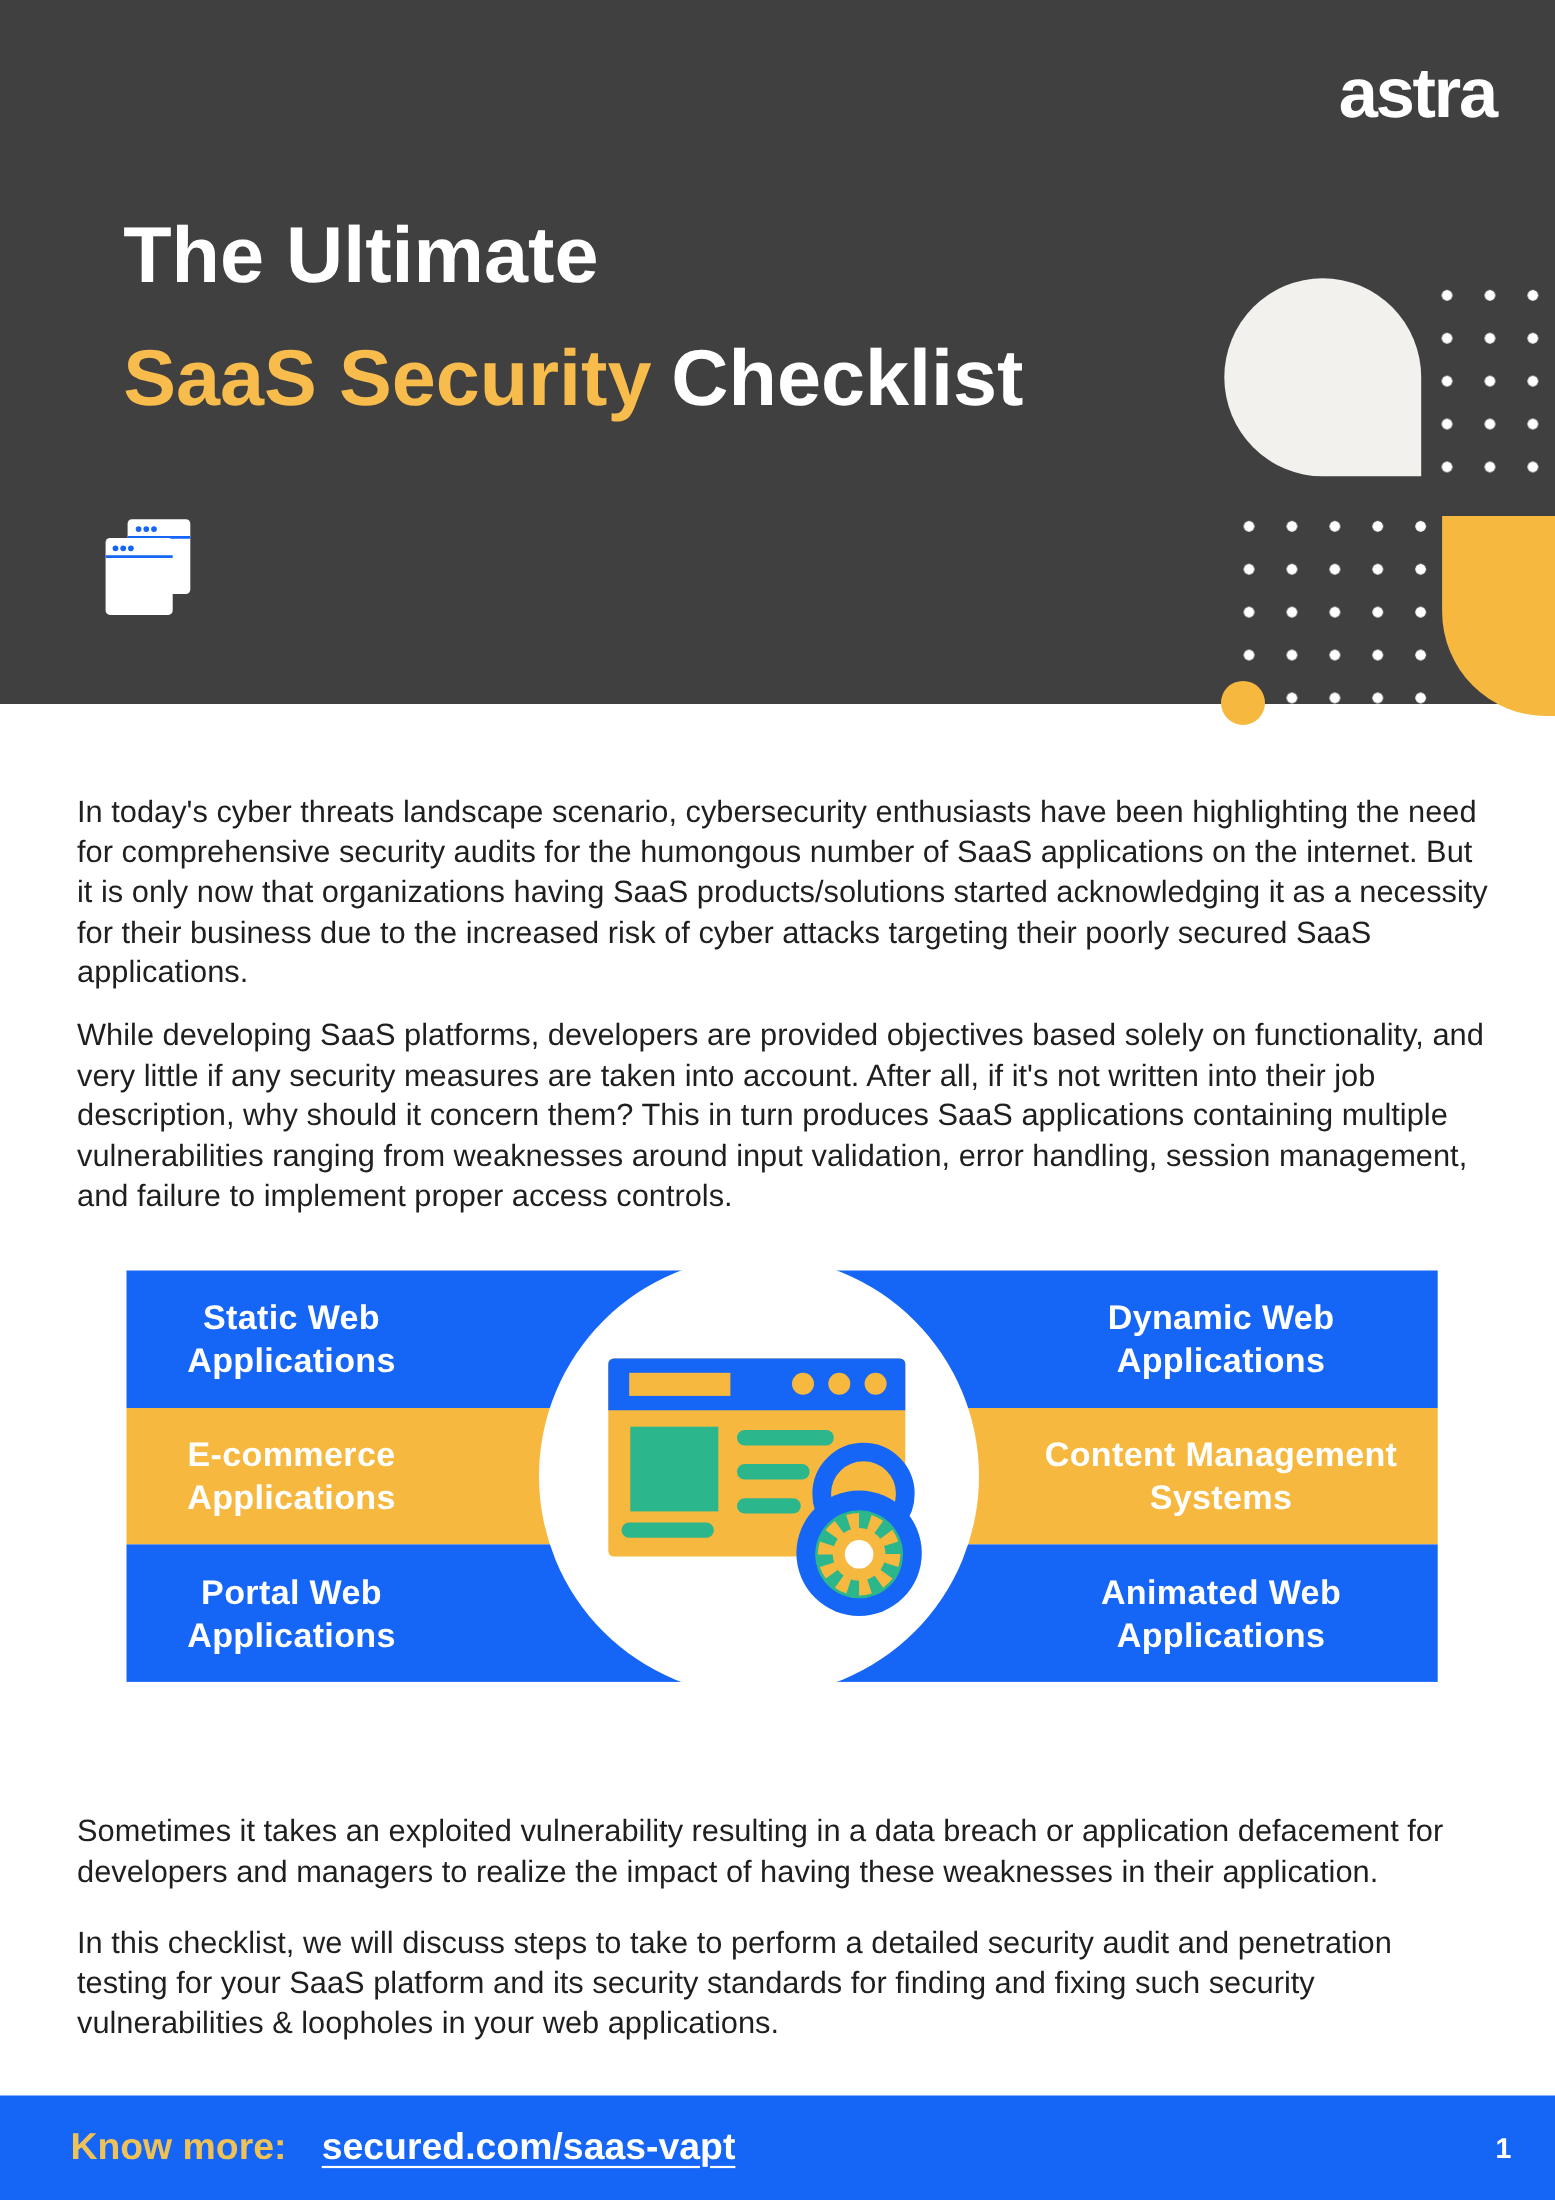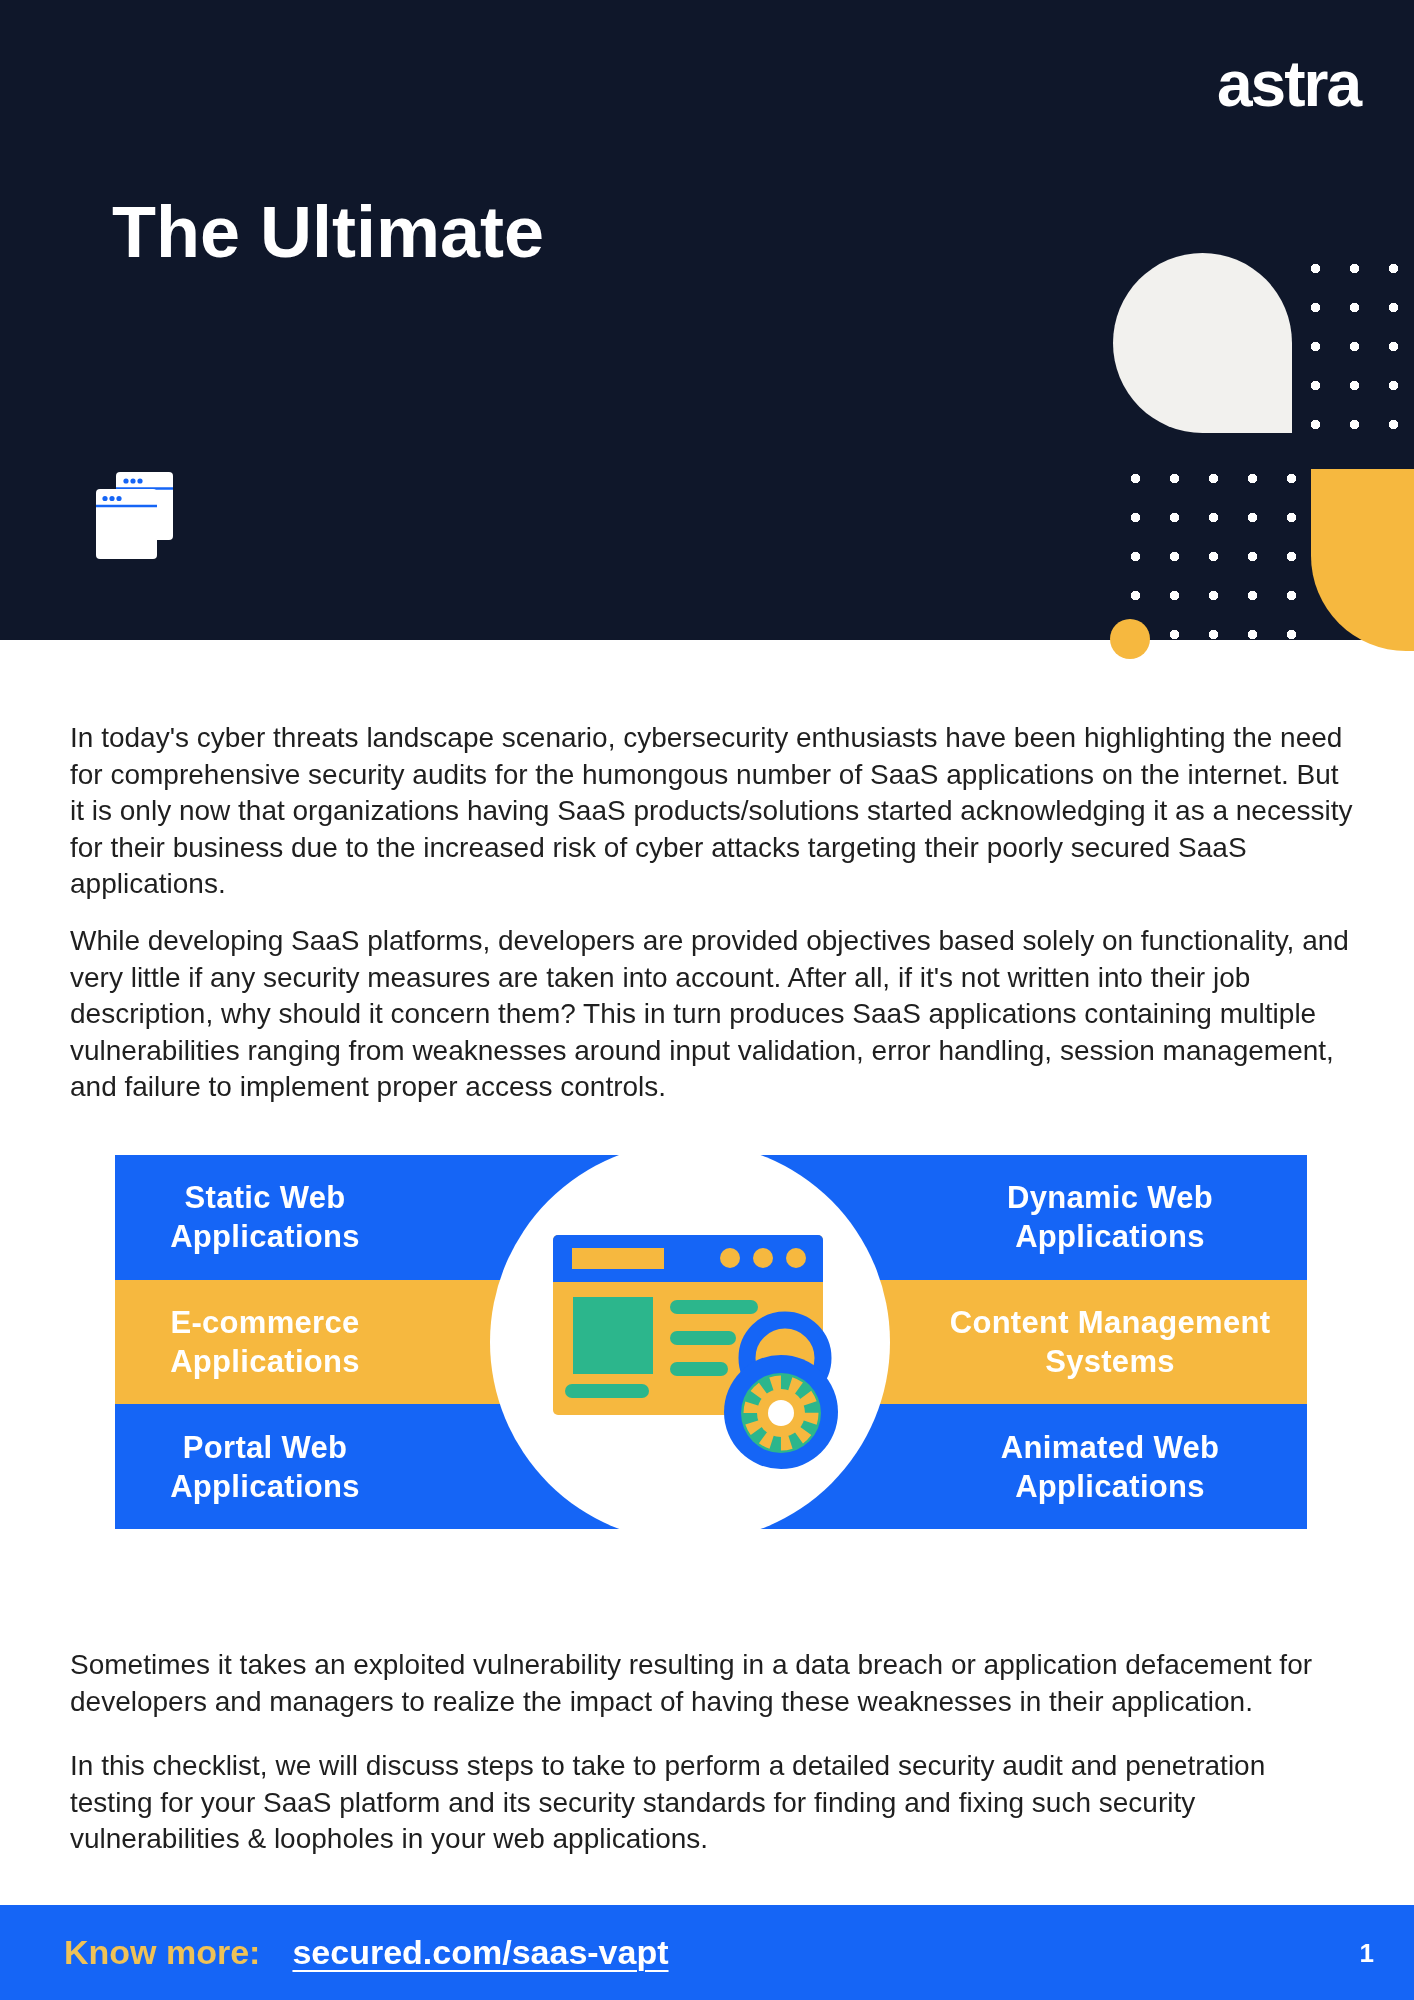--- a/index.html
+++ b/index.html
@@ -6,21 +6,21 @@
   html,body { background:#ffffff; }
   body { font-family:"Liberation Sans", sans-serif; }
   .page {
     position:relative; width:1414px; height:2000px;
     background:#ffffff; overflow:hidden; margin:0 auto;
   }
 
   
   .header {
     position:absolute; left:0; top:0; width:1414px; height:640px;
-    background:#0f172a;
+    background:#404040;
   }
   .logo {
     position:absolute; top:52px; right:54px;
     color:#ffffff; font-size:64px; font-weight:700;
     letter-spacing:-2px; line-height:1;
   }
   .title {
     position:absolute; left:112px; top:176px;
     font-size:72px; font-weight:800; line-height:112px;
     color:#ffffff; letter-spacing:0;
@@ -101,20 +101,21 @@
 </head>
 <body>
 
 <div class="page">
 
   <div class="header">
     <div class="logo">astra</div>
 
     <h1 class="title">
       <div>The Ultimate</div>
+      <div><span class="hl">SaaS Security</span><span class="rest">Checklist</span></div>
     </h1>
 
     <svg class="windows-icon" width="100" height="102" viewBox="0 0 100 102">
       <rect x="30" y="12" width="57" height="68" rx="4" fill="#ffffff"></rect>
       <circle cx="40" cy="21" r="2.6" fill="#1565F6"></circle>
       <circle cx="47" cy="21" r="2.6" fill="#1565F6"></circle>
       <circle cx="54" cy="21" r="2.6" fill="#1565F6"></circle>
       <line x1="30" y1="28.5" x2="87" y2="28.5" stroke="#1565F6" stroke-width="2.4"></line>
       <rect x="10" y="29" width="61" height="70" rx="4" fill="#ffffff"></rect>
       <circle cx="19" cy="38.5" r="2.6" fill="#1565F6"></circle>

